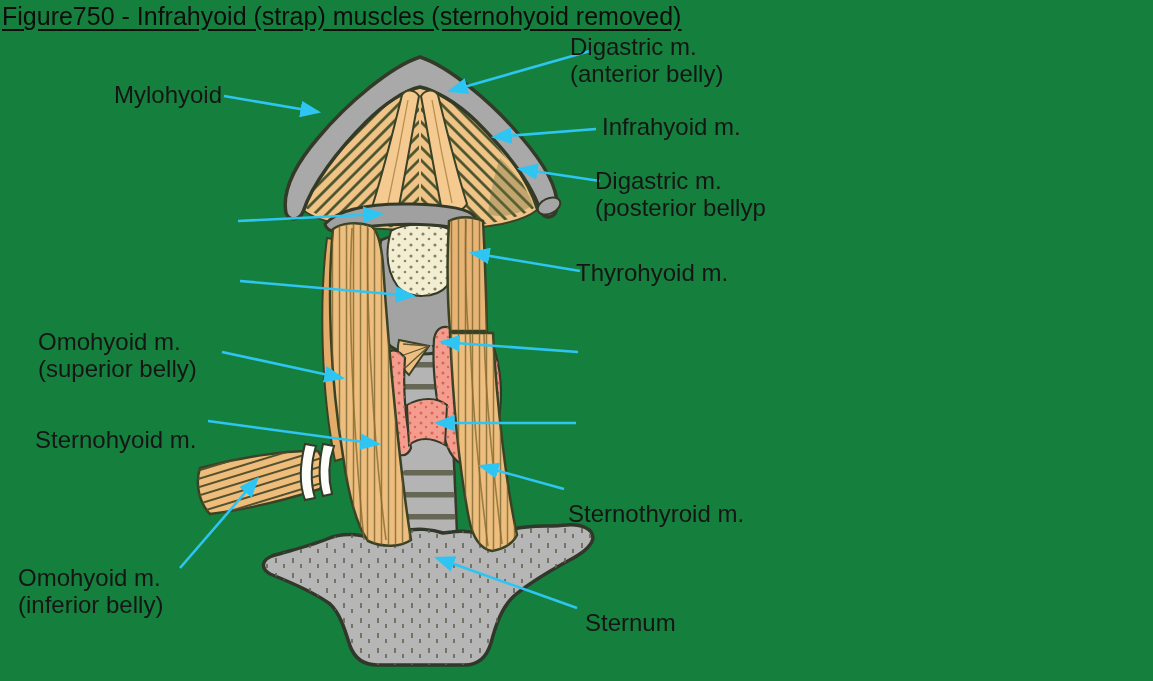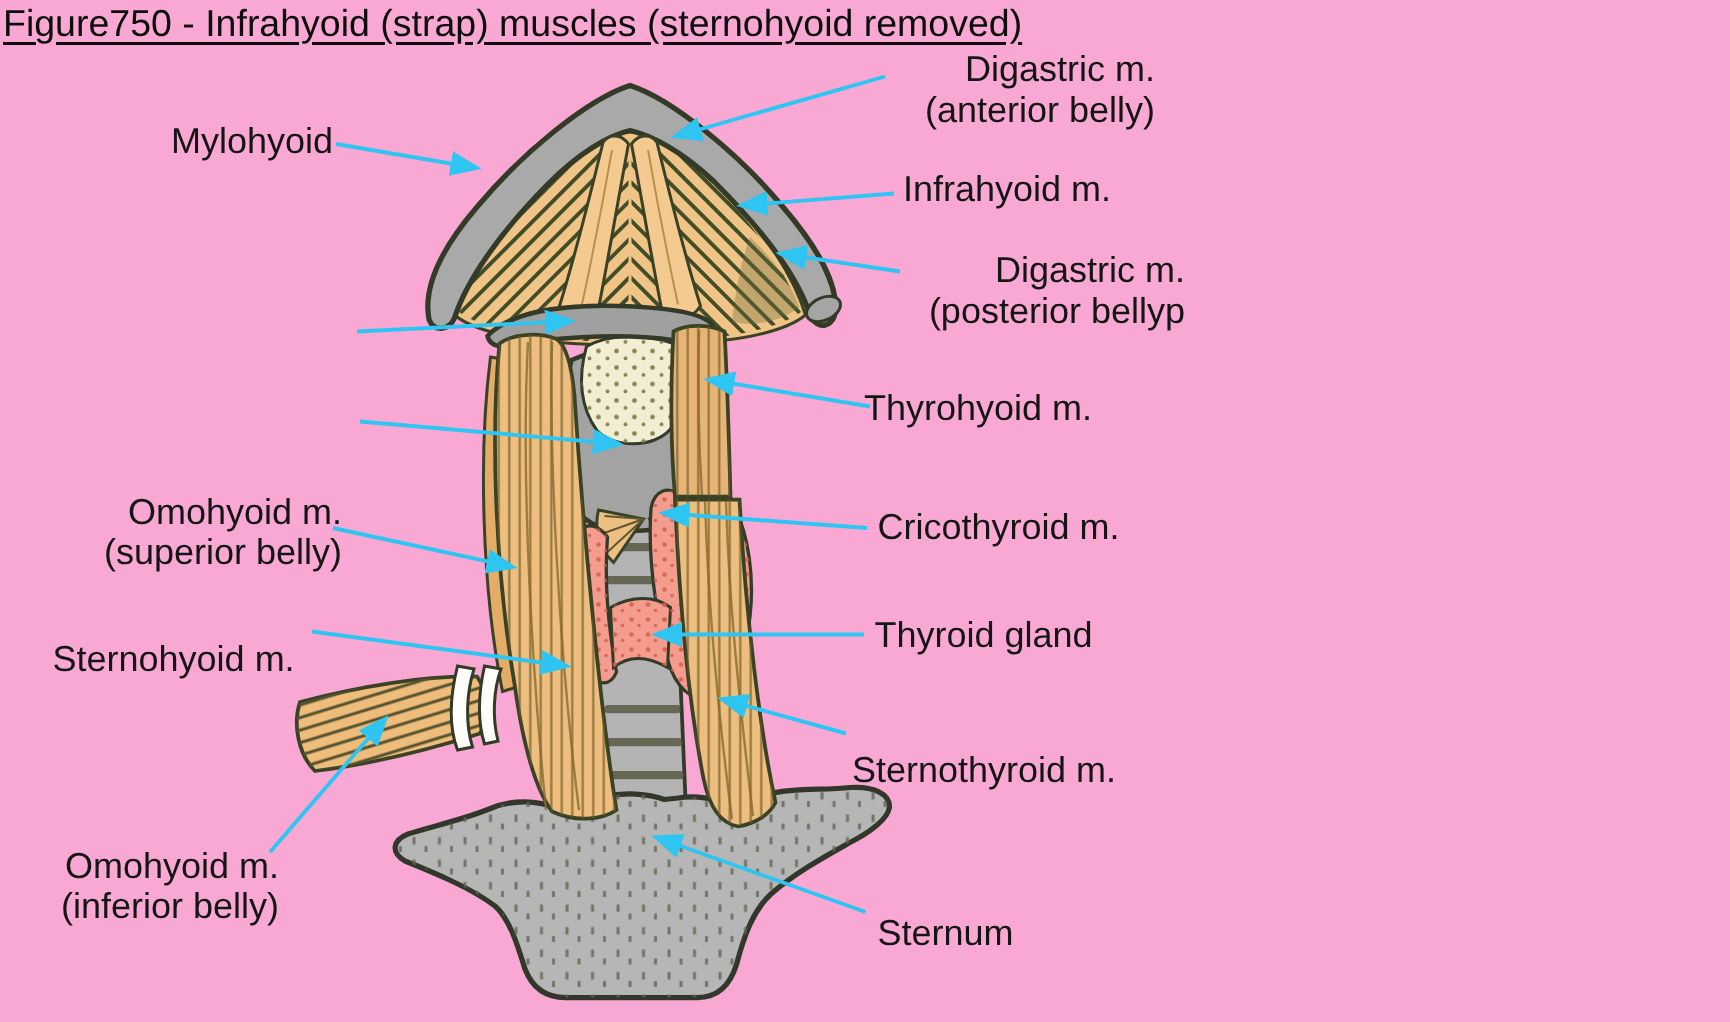--- a/index.html
+++ b/index.html
@@ -1,35 +1,35 @@
 <!DOCTYPE html>
 <html><head>
 <meta charset="utf-8">
 <style>
   html,body{margin:0;padding:0;background:#ffffff;}
   #stage{
     position:relative;
     width:1153px;height:681px;
-    background:#f9a8d4;
+    background:#15803d;
     font-family:"Liberation Sans", sans-serif;
     overflow:hidden;
   }
   #fig-title{
     position:absolute;left:2px;top:2px;
     font-size:25px;color:#0d0d0d;
     text-decoration:underline;
     text-underline-offset:4px;
     white-space:nowrap;
   }
   .lbl{
     position:absolute;
     font-size:24px;line-height:27px;color:#151515;
     white-space:pre-line;
   }
-  .ctr{text-align:right;}
+  .ctr{text-align:left;}
   svg{position:absolute;left:0;top:0;}
 </style>
 </head>
 <body>
 
 <div id="stage">
 
   <svg width="1153" height="681" viewBox="0 0 1153 681">
     <defs>
       <marker id="arr" viewBox="0 0 10 8" refX="8.5" refY="4" markerWidth="8" markerHeight="6.5" orient="auto-start-reverse">
@@ -175,21 +175,19 @@
 
   <div class="lbl" style="left:114px;top:81px;">Mylohyoid</div>
   <div class="lbl ctr" style="left:570px;top:33px;width:200px;">Digastric m.
 (anterior belly)</div>
   <div class="lbl" style="left:602px;top:113px;">Infrahyoid m.</div>
   <div class="lbl ctr" style="left:595px;top:167px;width:195px;">Digastric m.
 (posterior bellyp</div>
   <div class="lbl" style="left:576px;top:259px;">Thyrohyoid m.</div>
   <div class="lbl ctr" style="left:38px;top:328px;width:190px;">Omohyoid m.
 (superior belly)</div>
-  <div class="lbl" style="left:585px;top:338px;">Cricothyroid m.</div>
   <div class="lbl" style="left:35px;top:410px;margin-top:16px;">Sternohyoid m.</div>
-  <div class="lbl" style="left:583px;top:410px;">Thyroid gland</div>
   <div class="lbl" style="left:568px;top:500px;">Sternothyroid m.</div>
   <div class="lbl ctr" style="left:18px;top:564px;width:168px;">Omohyoid m.
 (inferior belly)</div>
   <div class="lbl" style="left:585px;top:609px;">Sternum</div>
 
 </div>
 
 </body></html>

